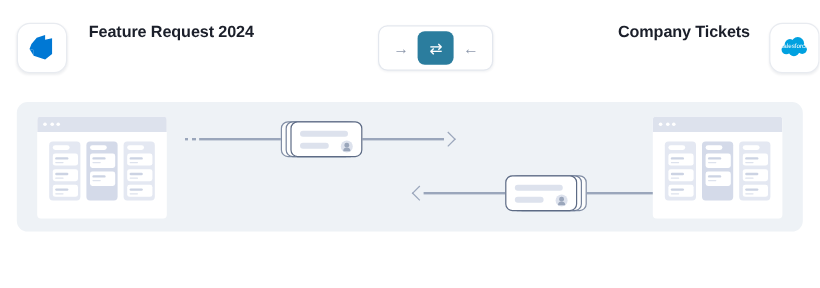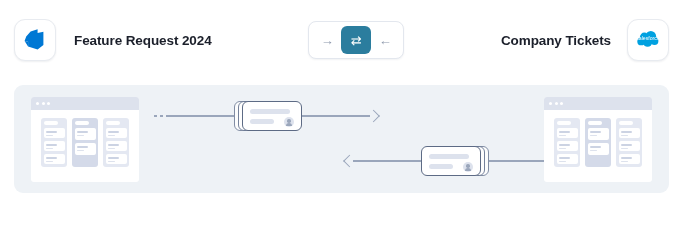--- a/index.html
+++ b/index.html
@@ -25,24 +25,24 @@
     position: absolute;
     left: 0;
     top: 0;
     width: 683px;
     height: 80px;
     display: flex;
     align-items: center;
   }
   .endpoint {
     display: flex;
-    align-items: center;
+    align-items: flex-start;
   }
   .endpoint.left { margin-left: 14px; }
-  .endpoint.right { margin-right: 14px; }
+  .endpoint.right { margin-right: 0; }
 
   .app-tile {
     width: 42px;
     height: 42px;
     border-radius: 11px;
     background: #ffffff;
     border: 1px solid #e8ebf0;
     box-shadow: 0 1px 2px rgba(20,30,60,0.07);
     display: flex;
     align-items: center;

